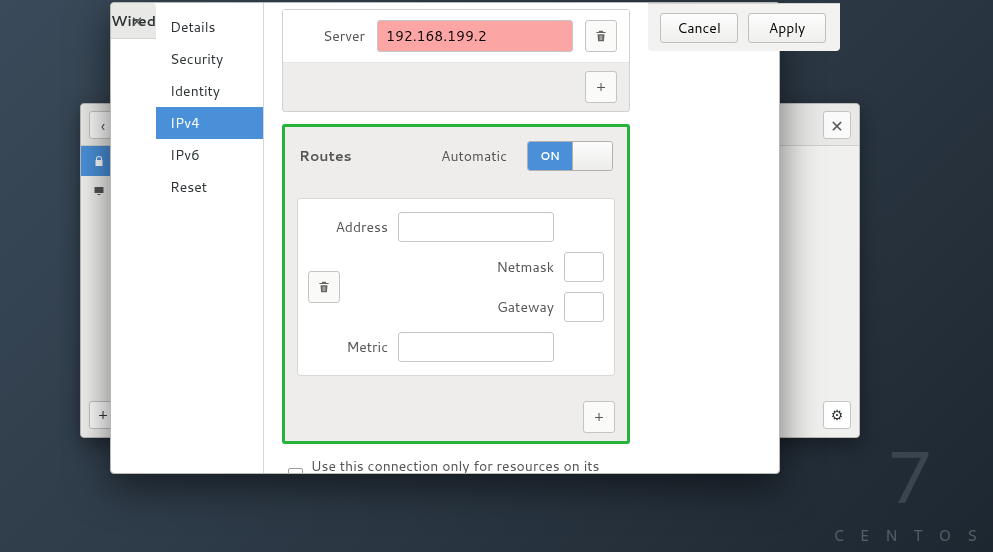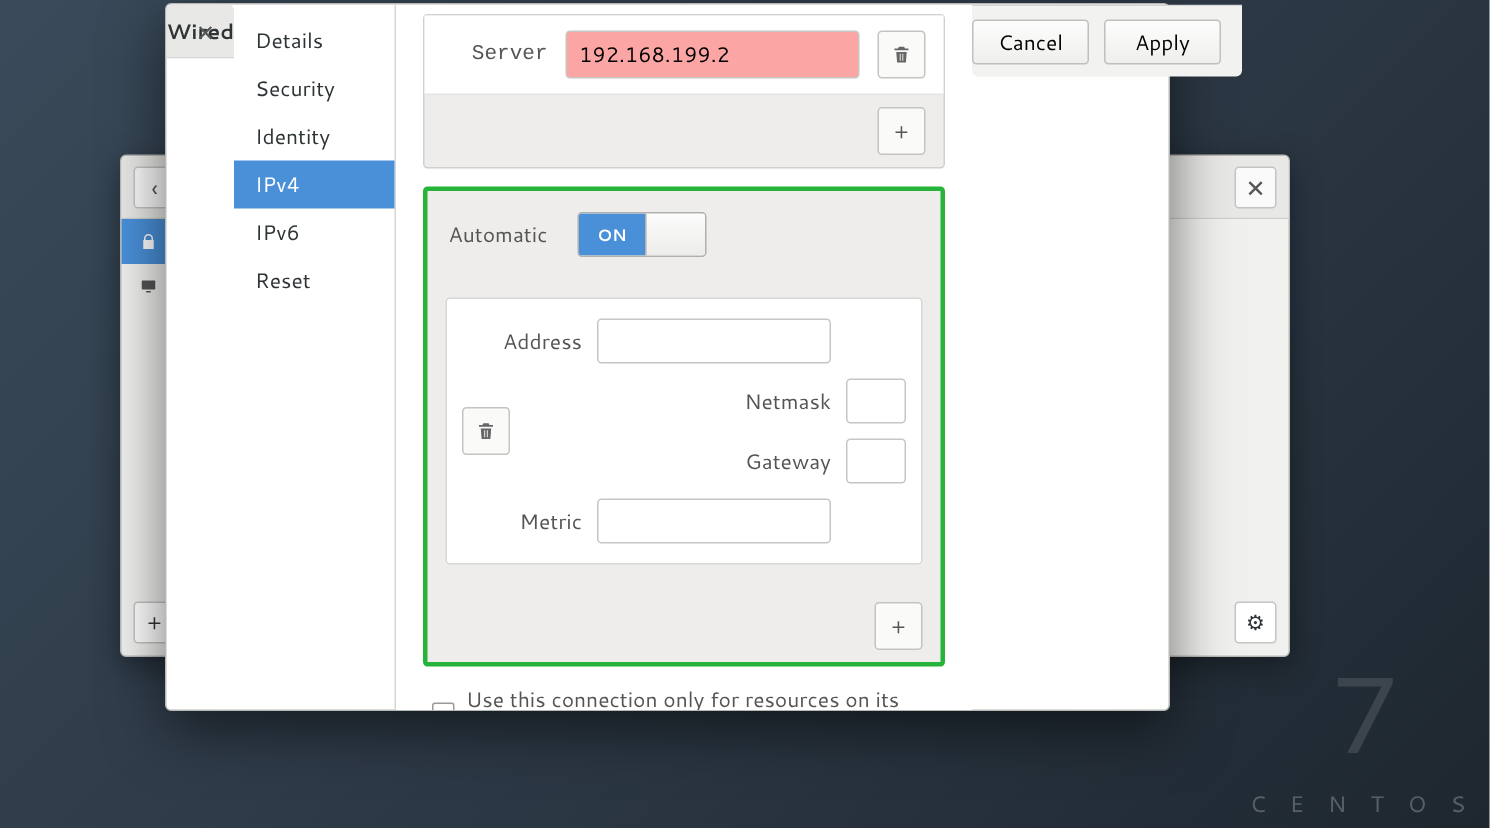--- a/index.html
+++ b/index.html
@@ -34,41 +34,41 @@
   .sidebar-item { padding: 6px 14px; font-size: 14px; cursor: pointer; }
   .sidebar-item.selected { background: #4a90d9; color: #fff; }
 
   .content { flex: 1; overflow-y: auto; background: #fff; padding: 0; }
 
   .panel { margin: 6px 18px 12px 18px; background: #eeedec; border: 1px solid #d0d0ce; border-radius: 3px; }
   .panel.highlight { border: 3px solid #26b33a; }
 
   .panel-row { background: #fff; border-bottom: 1px solid #e4e4e2; padding: 10px 12px; display: flex; align-items: center; gap: 12px; }
   .panel-row:last-child { border-bottom: none; }
-  .panel-label { width: 70px; text-align: right; color: #555; white-space: nowrap; font-family: Liberation Mono, monospace; }
+  .panel-label { width: 70px; text-align: right; color: #555; white-space: nowrap; }
   .text-input { flex: 1; height: 32px; border: 1px solid #c6c6c4; border-radius: 3px; padding: 4px 8px; font-size: 14px; background: #fca5a5; }
   .icon-btn { width: 32px; height: 32px; border: 1px solid #c4c4c2; background: #fafaf9; border-radius: 3px; display: flex; align-items: center; justify-content: center; color: #555; cursor: pointer; }
   .panel-tail { padding: 8px 12px; display: flex; justify-content: flex-end; gap: 8px; }
 
   .routes-head { padding: 14px 14px 10px 14px; display: flex; align-items: center; background: transparent; }
   .routes-title { font-weight: 700; color: #555; flex: 1; }
   .auto-label { color: #555; margin-right: 20px; }
   .switch { width: 86px; height: 30px; border: 1px solid #b0b0ae; border-radius: 3px; display: flex; overflow: hidden; cursor: pointer; }
   .switch-on { width: 44px; background: #4a90d9; color: #fff; font-size: 11px; font-weight: 700; display: flex; align-items: center; justify-content: center; }
   .switch-knob { flex: 1; background: linear-gradient(#fcfcfc,#ececea); border-left: 1px solid #b0b0ae; }
 
   .route-fields { background: #fff; margin: 17px 12px; border: 1px solid #d8d8d6; border-radius: 3px; padding: 8px 10px; display: grid; grid-template-columns: 80px 1fr 40px; grid-template-rows: repeat(4, 40px); align-items: center; column-gap: 10px; }
   .route-fields .lbl { text-align: right; color: #555; }
   .route-fields .inp { height: 30px; border: 1px solid #c6c6c4; border-radius: 3px; padding: 3px 8px; font-size: 14px; }
   .route-fields .del-slot { grid-row: 2 / span 2; }
 
   .chk-row { margin: 4px 24px 6px 24px; display: flex; align-items: center; gap: 8px; color: #555; }
   .chk { width: 16px; height: 16px; border: 1px solid #9a9a98; border-radius: 2px; background: #fff; }
 
-  .modal-footer { height: 48px; border-top: 1px solid #d6d6d4; background: #f2f2f0; border-radius: 0 0 4px 4px; display: flex; align-items: center; justify-content: flex-end; gap: 10px; padding-right: 14px; }
+  .modal-footer { height: 48px; border-top: 1px solid #d6d6d4; background: #f2f2f0; border-radius: 0 0 4px 4px; display: flex; align-items: center; justify-content: flex-end; gap: 10px; padding-right: 14px; padding-left: 12px; }
   .btn { min-width: 78px; height: 30px; border: 1px solid #c0c0be; background: linear-gradient(#fdfdfd,#efefed); border-radius: 3px; font-size: 14px; cursor: pointer; }
 
   svg { display: block; }
 </style>
 </head>
 <body>
 
 <div class="brand-7">7</div>
 <div class="brand-centos">C E N T O S</div>
 
@@ -135,20 +135,21 @@
         </div>
         <div class="panel-tail">
           <div class="icon-btn">
             <span>+</span>
           </div>
         </div>
       </div>
 
       <div class="panel highlight">
         <div class="routes-head">
+          <div class="routes-title">Routes</div>
           <div class="auto-label">Automatic</div>
           <div class="switch">
             <div class="switch-on">ON</div>
             <div class="switch-knob"></div>
           </div>
         </div>
 
         <div class="route-fields">
           <div class="lbl">Address</div>
           <input class="inp" value="" style="">

